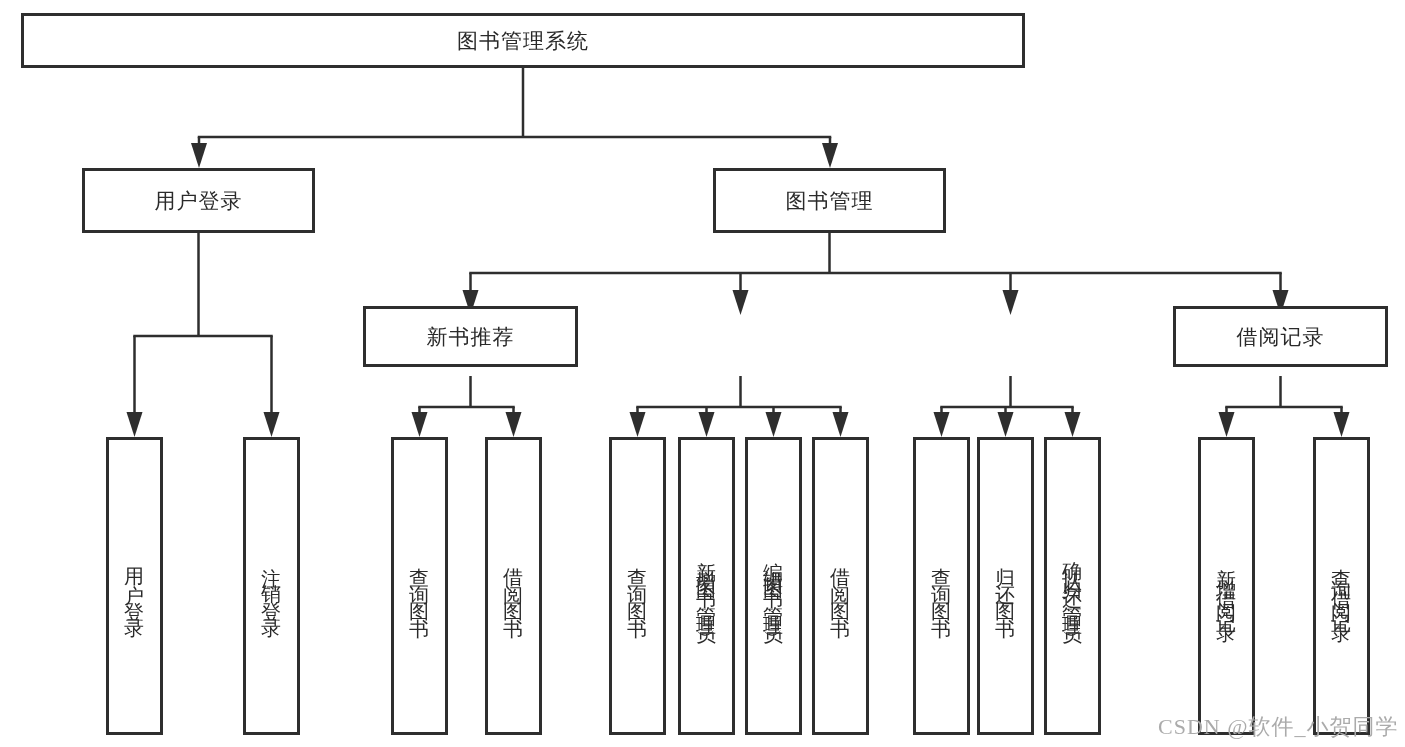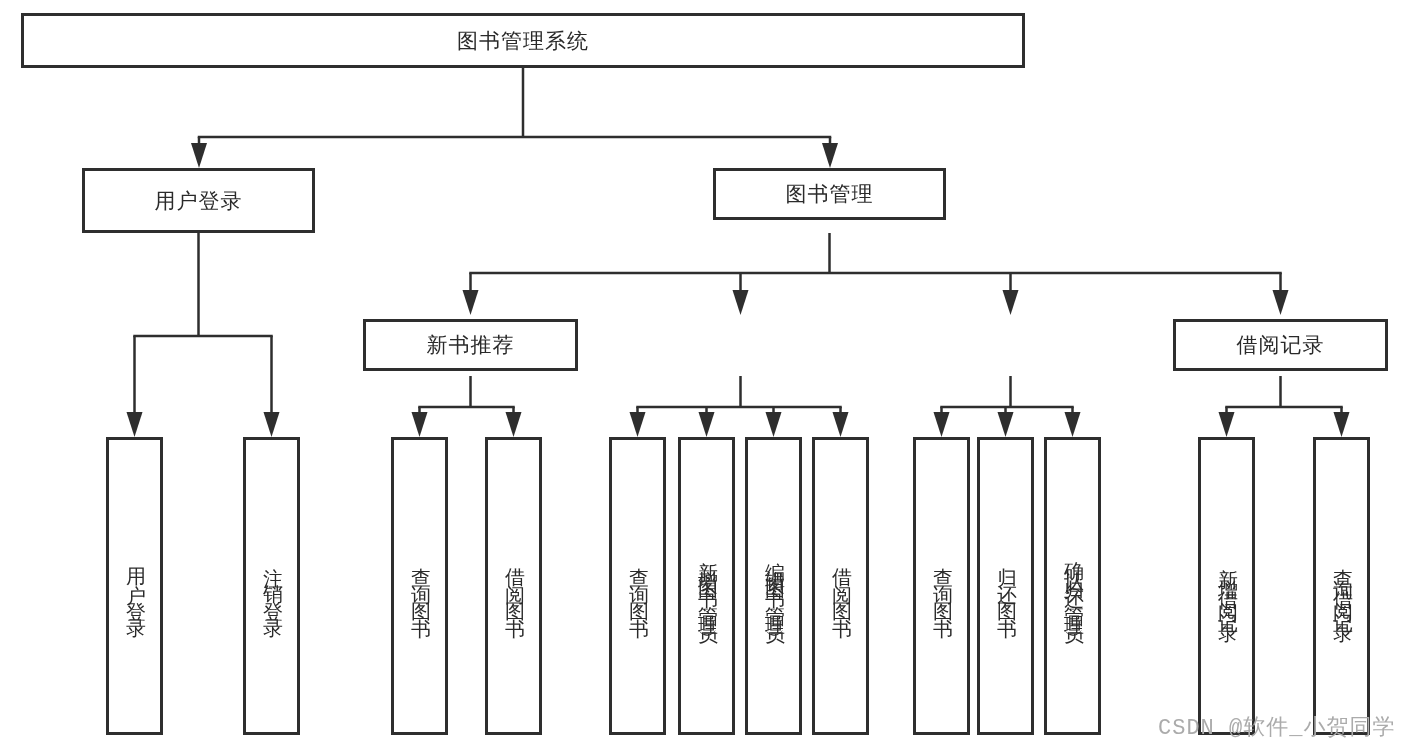--- a/index.html
+++ b/index.html
@@ -5,21 +5,21 @@
   html, body {
     margin: 0;
     padding: 0;
     background: #ffffff;
   }
   .canvas {
     position: relative;
     width: 1405px;
     height: 747px;
     background: #ffffff;
-    font-family: Liberation Mono, monospace;
+    font-family: Liberation Serif, serif;
     overflow: hidden;
   }
   .connectors {
     position: absolute;
     left: 0;
     top: 0;
     z-index: 1;
     pointer-events: none;
   }
   .node {
@@ -44,22 +44,22 @@
     text-orientation: mixed;
     line-height: 1;
   }
   .node.v.loose { letter-spacing: 17px; }
   .node.v.mid   { letter-spacing: 11px; }
   .node.v.tight { letter-spacing: 9px;  }
 
   
   .root  { left: 21px;  top: 13px;  width: 1004px; height: 55px; }
   .l2a   { left: 82px;  top: 168px; width: 233px;  height: 65px; }
-  .l2b   { left: 713px; top: 168px; width: 233px;  height: 52px; }
-  .l3    { top: 319px; width: 215px; height: 52px; }
+  .l2b   { left: 713px; top: 168px; width: 233px;  height: 65px; }
+  .l3    { top: 306px; width: 215px; height: 61px; }
   .l3a   { left: 363px; }
   .l3b   { left: 633px; }
   .l3c   { left: 903px; }
   .l3d   { left: 1173px; }
   .leaf  { top: 437px; width: 57px; height: 298px; }
   .lf1  { left: 106px; }
   .lf2  { left: 243px; }
   .lf3  { left: 391px; }
   .lf4  { left: 485px; }
   .lf5  { left: 609px; }

